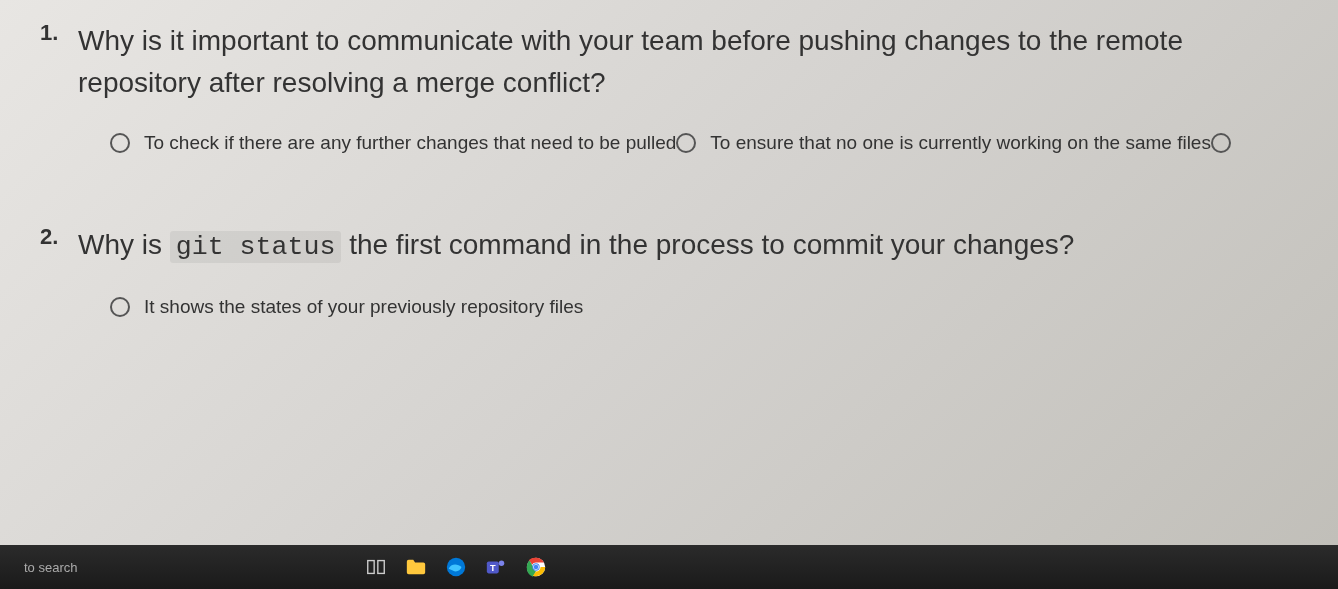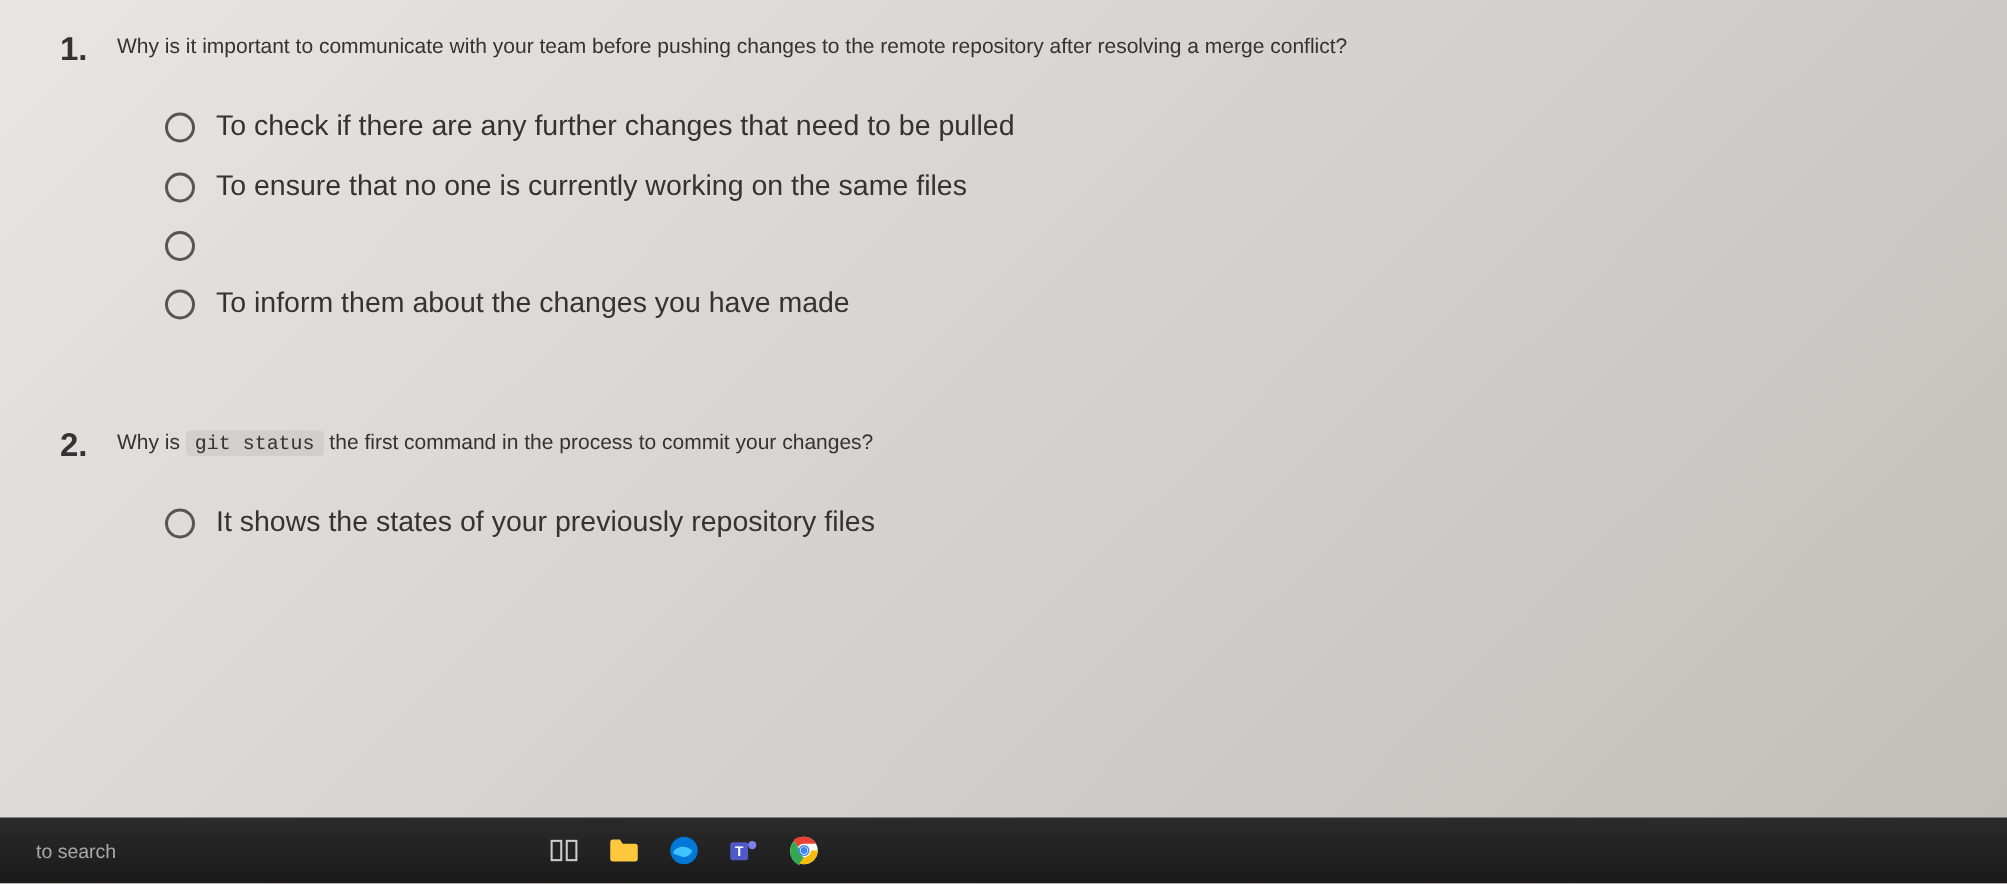--- a/index.html
+++ b/index.html
@@ -28,30 +28,29 @@
       gap: 18px;
       margin-bottom: 28px;
     }
     .question-number {
       font-size: 22px;
       font-weight: 600;
       color: #333;
       min-width: 20px;
     }
     .question-text {
-      font-size: 14px;
+      font-size: 28px;
       font-weight: 500;
       color: #333;
       line-height: 1.5;
     }
     .options-list {
       margin-left: 70px;
       display: flex;
-      flex-direction: column;
-      gap: 18px;
+      flex-direction: row;
     }
     .option-row {
       display: flex;
       align-items: center;
       gap: 14px;
     }
     .radio-circle {
       width: 20px;
       height: 20px;
       border: 2px solid #555;
@@ -127,24 +126,20 @@
         <span class="radio-circle"></span>
         <span class="option-text">To check if there are any further changes that need to be pulled</span>
       </div>
       <div class="option-row">
         <span class="radio-circle"></span>
         <span class="option-text">To ensure that no one is currently working on the same files</span>
       </div>
       <div class="option-row">
         <span class="radio-circle"></span>
       </div>
-      <div class="option-row">
-        <span class="radio-circle"></span>
-        <span class="option-text">To inform them about the changes you have made</span>
-      </div>
     </div>
   </div>
 
   <div class="question-block question-2">
     <div class="question-header">
       <span class="question-number">2.</span>
       <span class="question-text">
         <span>Why is </span><span class="code-inline">git status</span><span> the first command in the process to commit your changes?</span>
       </span>
     </div>

